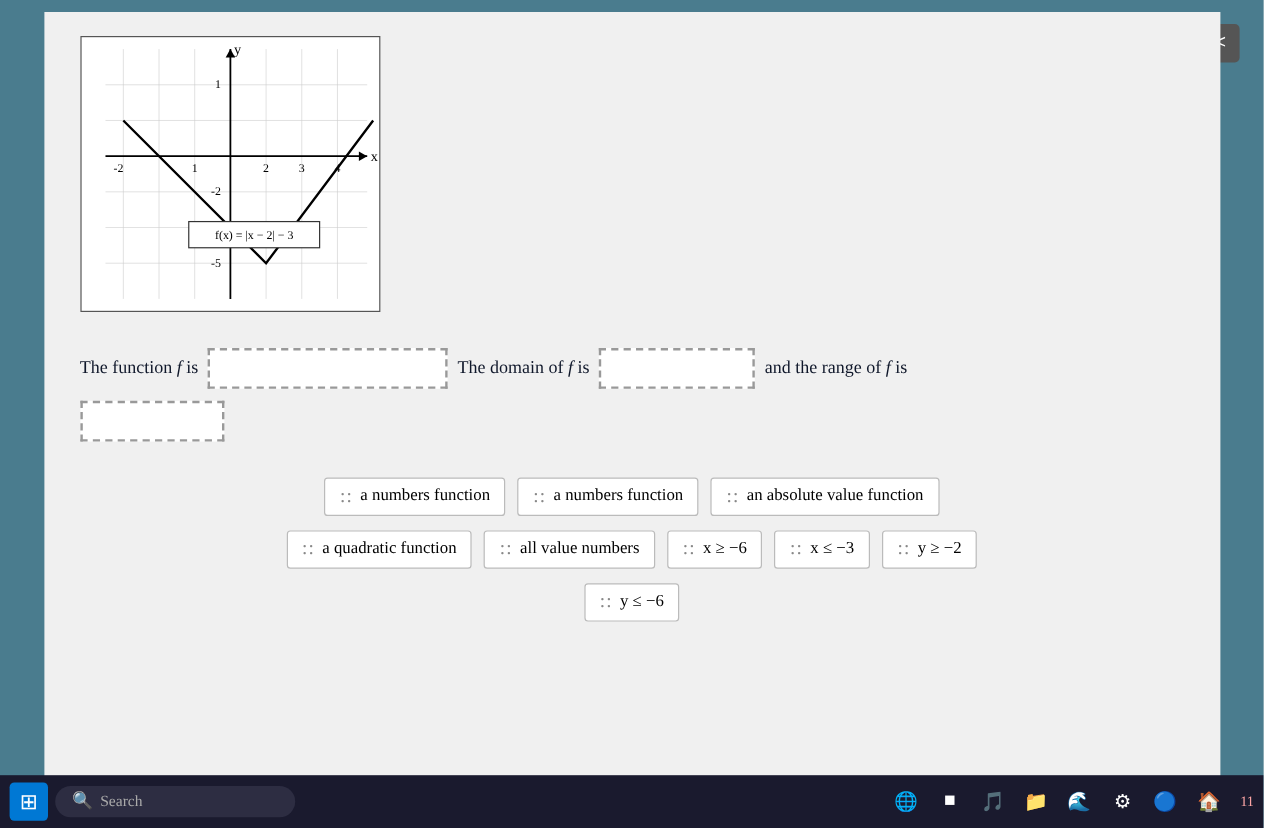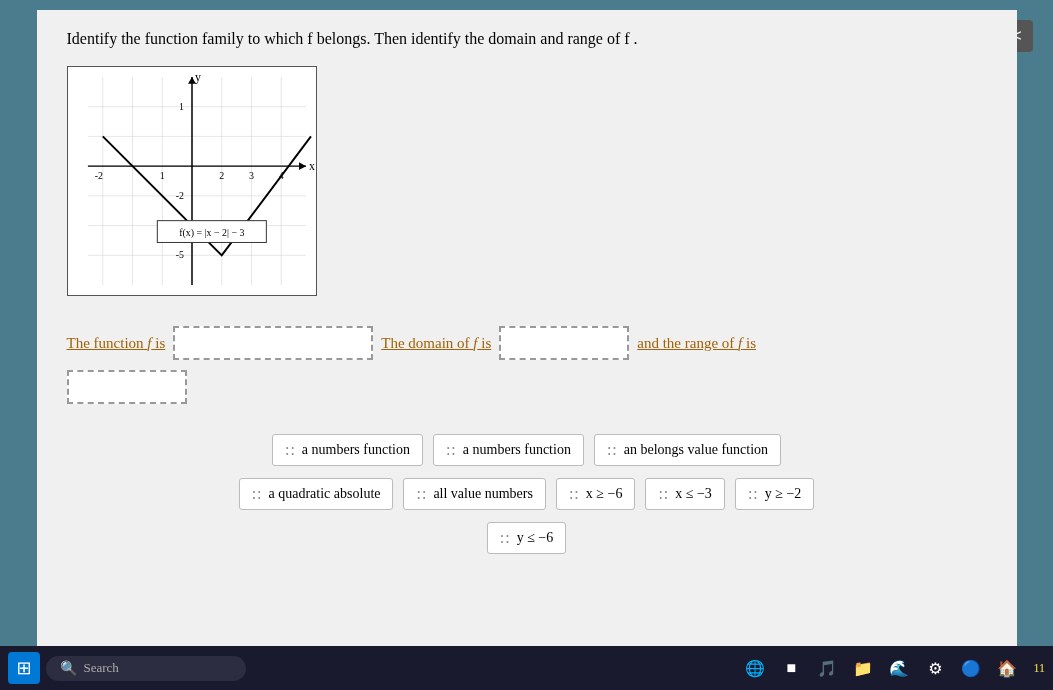--- a/index.html
+++ b/index.html
@@ -42,22 +42,21 @@
       height: 100%;
     }
 
     .sentence-row {
       display: flex;
       align-items: center;
       flex-wrap: wrap;
       gap: 8px;
       margin-top: 10px;
       font-size: 15px;
-      color: #a16207;
-      text-decoration: underline;
+      color: #0f172a;
     }
 
     .drop-box {
       display: inline-block;
       border: 2px dashed #999;
       min-width: 200px;
       height: 34px;
       vertical-align: middle;
       background: white;
     }
@@ -182,38 +181,35 @@
       border: none;
       border-radius: 4px;
       font-size: 16px;
       display: flex;
       align-items: center;
       justify-content: center;
       cursor: pointer;
     }
 
     .taskbar-time {
-      color: #fde047;
+      color: #fca5a5;
       font-size: 12px;
       margin-left: 4px;
     }
   </style>
 </head>
 <body>
 
 <button class="back-button">
   <span>&lt;</span>
 </button>
 
 <div class="main-content">
 
   
-  <div class="question-text">
-    <span>Identify the function family to which f belongs. Then identify the domain and range of f .</span>
-  </div>
 
   
   <div class="graph-container">
     <svg class="graph-svg" viewBox="0 0 250 230" xmlns="http://www.w3.org/2000/svg">
 
       <line x1="35" y1="10" x2="35" y2="220" stroke="#ccc" stroke-width="0.5"></line>
       <line x1="65" y1="10" x2="65" y2="220" stroke="#ccc" stroke-width="0.5"></line>
       <line x1="95" y1="10" x2="95" y2="220" stroke="#ccc" stroke-width="0.5"></line>
       <line x1="125" y1="10" x2="125" y2="220" stroke="#ccc" stroke-width="0.5"></line>
       <line x1="155" y1="10" x2="155" y2="220" stroke="#ccc" stroke-width="0.5"></line>
@@ -276,27 +272,27 @@
       <div class="answer-chip">
         <span class="dots">::</span>
         <span>a numbers function</span>
       </div>
       <div class="answer-chip">
         <span class="dots">::</span>
         <span>a numbers function</span>
       </div>
       <div class="answer-chip">
         <span class="dots">::</span>
-        <span>an belongs value function</span>
+        <span>an absolute value function</span>
       </div>
     </div>
     <div class="answer-row">
       <div class="answer-chip">
         <span class="dots">::</span>
-        <span>a quadratic absolute</span>
+        <span>a quadratic function</span>
       </div>
       <div class="answer-chip">
         <span class="dots">::</span>
         <span>all value numbers</span>
       </div>
       <div class="answer-chip">
         <span class="dots">::</span>
         <span>x ≥ −6</span>
       </div>
       <div class="answer-chip">

